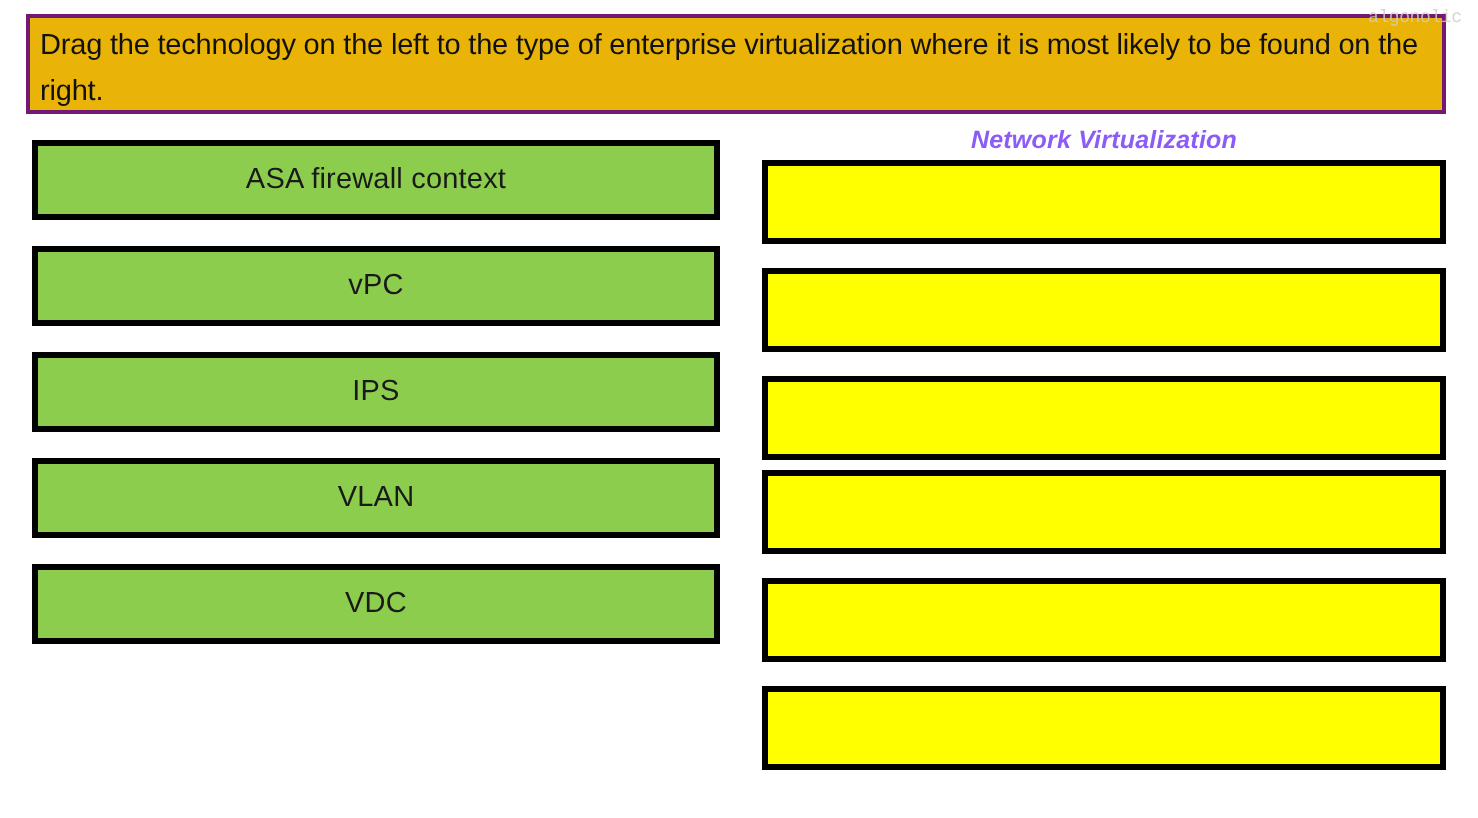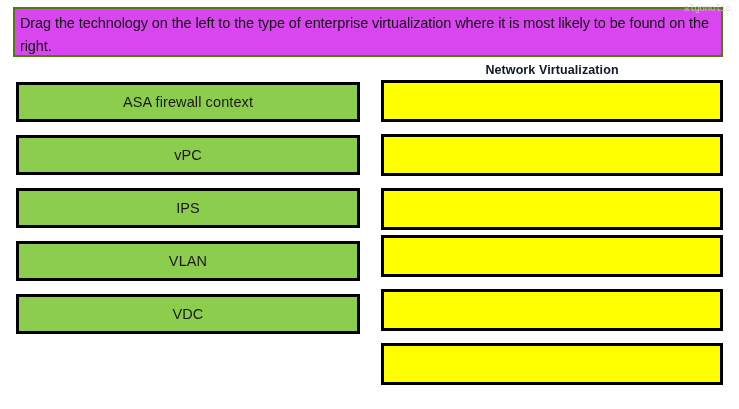--- a/index.html
+++ b/index.html
@@ -22,22 +22,22 @@
   }
 
   
   #instruction-banner {
     position: absolute;
     left: 13px;
     top: 7px;
     width: 710px;
     height: 50px;
     box-sizing: border-box;
-    background: #d946ef;
-    border: 2px solid #4d7c0f;
+    background: #eab308;
+    border: 2px solid #701a75;
     padding: 3px 4px 0 5px;
   }
   #instruction-text {
     font-size: 14.5px;
     line-height: 23px;
     color: #111111;
     letter-spacing: -0.1px;
     white-space: normal;
   }
 
@@ -65,44 +65,44 @@
   .tile {
     box-sizing: border-box;
     width: 344px;
     height: 40px;
     background: #8ccd4e;
     border: 3px solid #000000;
     margin-bottom: 13px;
     display: flex;
     align-items: center;
     justify-content: center;
-    margin-top: 12px;
   }
   .tile-label {
     font-size: 14.5px;
     color: #1a1a1a;
     letter-spacing: 0.1px;
   }
 
   
   #right-column {
     position: absolute;
     left: 381px;
     top: 63px;
     width: 342px;
   }
   .group-header {
     width: 342px;
     text-align: center;
     font-size: 12.5px;
     font-weight: bold;
-    color: #0f172a;
+    color: #8b5cf6;
     letter-spacing: 0.1px;
     height: 17px;
     line-height: 15px;
+    font-style: italic;
   }
   .dropzone {
     box-sizing: border-box;
     width: 342px;
     height: 42px;
     background: #ffff00;
     border: 3px solid #000000;
     margin-bottom: 12px;
   }
   .dropzone.last-in-group {

